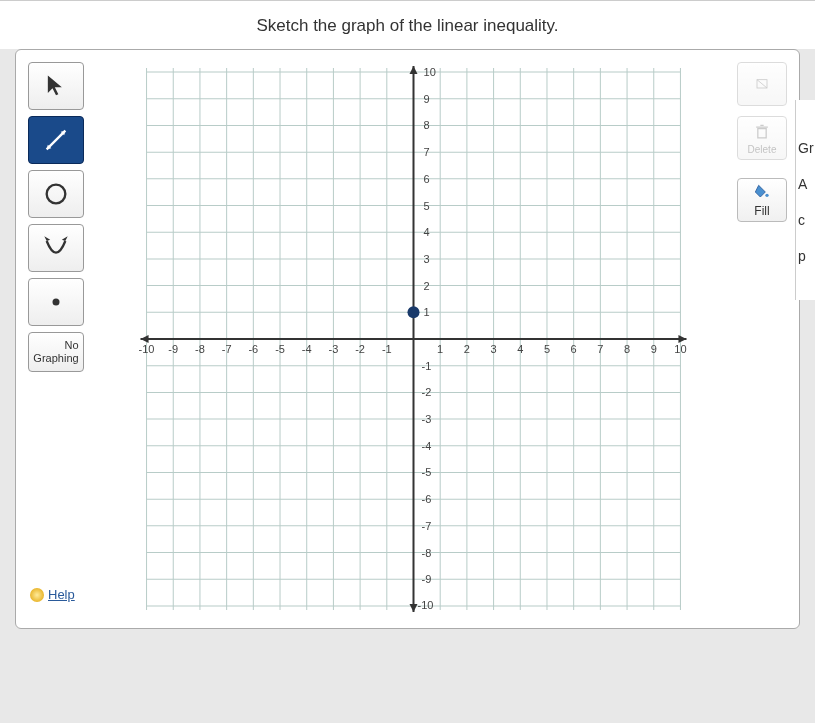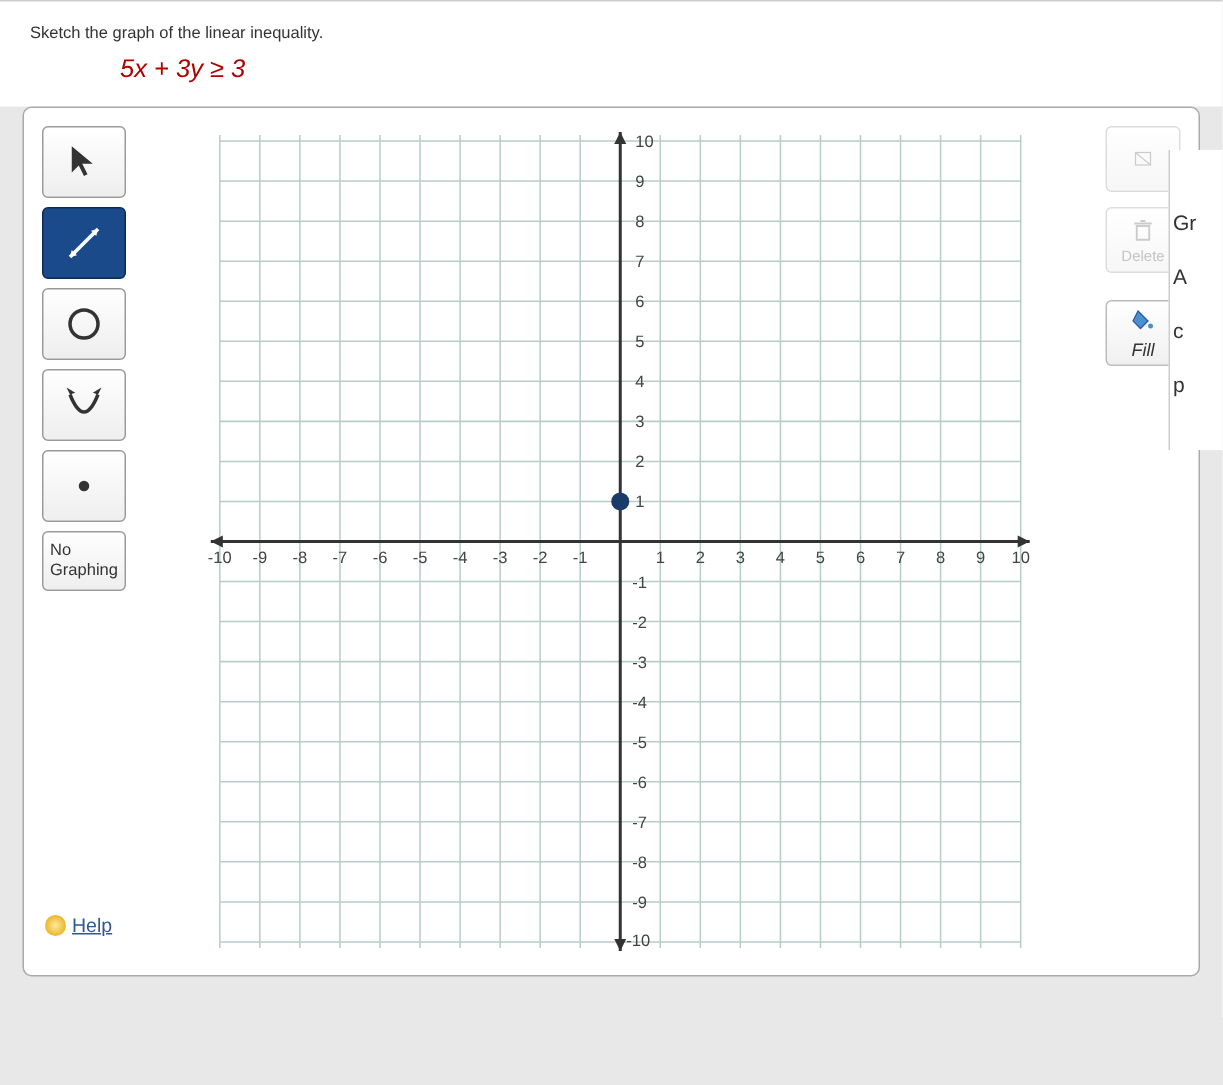--- a/index.html
+++ b/index.html
@@ -9,23 +9,24 @@
       width: 815px;
       height: 723px;
       overflow: hidden;
     }
     .question-area {
       background: #fff;
       padding: 15px 20px 5px 20px;
       border-top: 1px solid #ccc;
     }
     .question-text {
-      font-size: 11px;
+      font-size: 17px;
       color: #333;
       margin-bottom: 8px;
+      text-align: center;
     }
     .equation {
       font-size: 17px;
       color: #b00000;
       font-style: italic;
       margin-left: 60px;
       margin-bottom: 10px;
     }
     .tool-container {
       background: #fff;
@@ -48,21 +49,21 @@
       width: 56px;
       height: 48px;
       border: 1px solid #999;
       border-radius: 4px;
       background: linear-gradient(#fff, #eee);
       display: flex;
       align-items: center;
       justify-content: center;
       cursor: pointer;
       font-size: 12px;
-      text-align: left;
+      text-align: right;
       color: #333;
     }
     .tool-btn.active {
       background: #1a4a8a;
       border-color: #0a2a5a;
     }
     .tool-btn svg { width: 28px; height: 28px; }
     .no-solution {
       height: 40px;
       font-size: 11px;
@@ -93,21 +94,21 @@
       display: flex;
       flex-direction: column;
       align-items: center;
       justify-content: center;
       cursor: pointer;
       font-size: 10px;
       color: #888;
     }
     .right-btn.disabled { opacity: 0.5; }
     .right-btn svg { width: 20px; height: 20px; margin-bottom: 2px; }
-    .right-btn.fill { color: #333; font-size: 12px; margin-top: 8px; font-style: italic; }
+    .right-btn.fill { color: #333; font-size: 12px; margin-top: 8px; }
     .help-link {
       position: absolute;
       bottom: 26px;
       left: 14px;
       font-size: 13px;
       color: #2a5a9a;
       text-decoration: underline;
       cursor: pointer;
       display: flex;
       align-items: center;
@@ -126,40 +127,39 @@
       right: 20px;
       font-size: 14px;
       color: #333;
     }
     .footer-brand .web { color: #333; font-weight: bold; }
     .footer-brand .assign { color: #c00; font-weight: bold; }
     .side-panel {
       position: absolute;
       right: 0;
       top: 100px;
-      width: 36px;
+      width: 20px;
       height: 200px;
       background: #fff;
       border-left: 1px solid #ccc;
       font-size: 14px;
       color: #333;
       padding: 20px 2px;
     }
     .side-panel div { margin: 20px 0; }
     .grid-line { stroke: #b8ccc8; stroke-width: 1; }
     .axis-line { stroke: #333; stroke-width: 2; }
     .tick-label { font-size: 11px; fill: #444; font-family: Arial; }
     .point-on-graph { fill: #1a3a6a; }
   </style>
 </head>
 <body>
 
 <div class="question-area">
   <div class="question-text">Sketch the graph of the linear inequality.</div>
-  <div class="equation">5x + 3y ≥ 3</div>
 </div>
 
 <div class="tool-container">
 
   <div class="left-tools">
     <div class="tool-btn">
       <svg viewBox="0 0 24 24">
           <path d="M5 3 L5 18 L9 14 L12 20 L14 19 L11 13 L17 13 Z" fill="#333"></path>
         </svg>
     </div>

